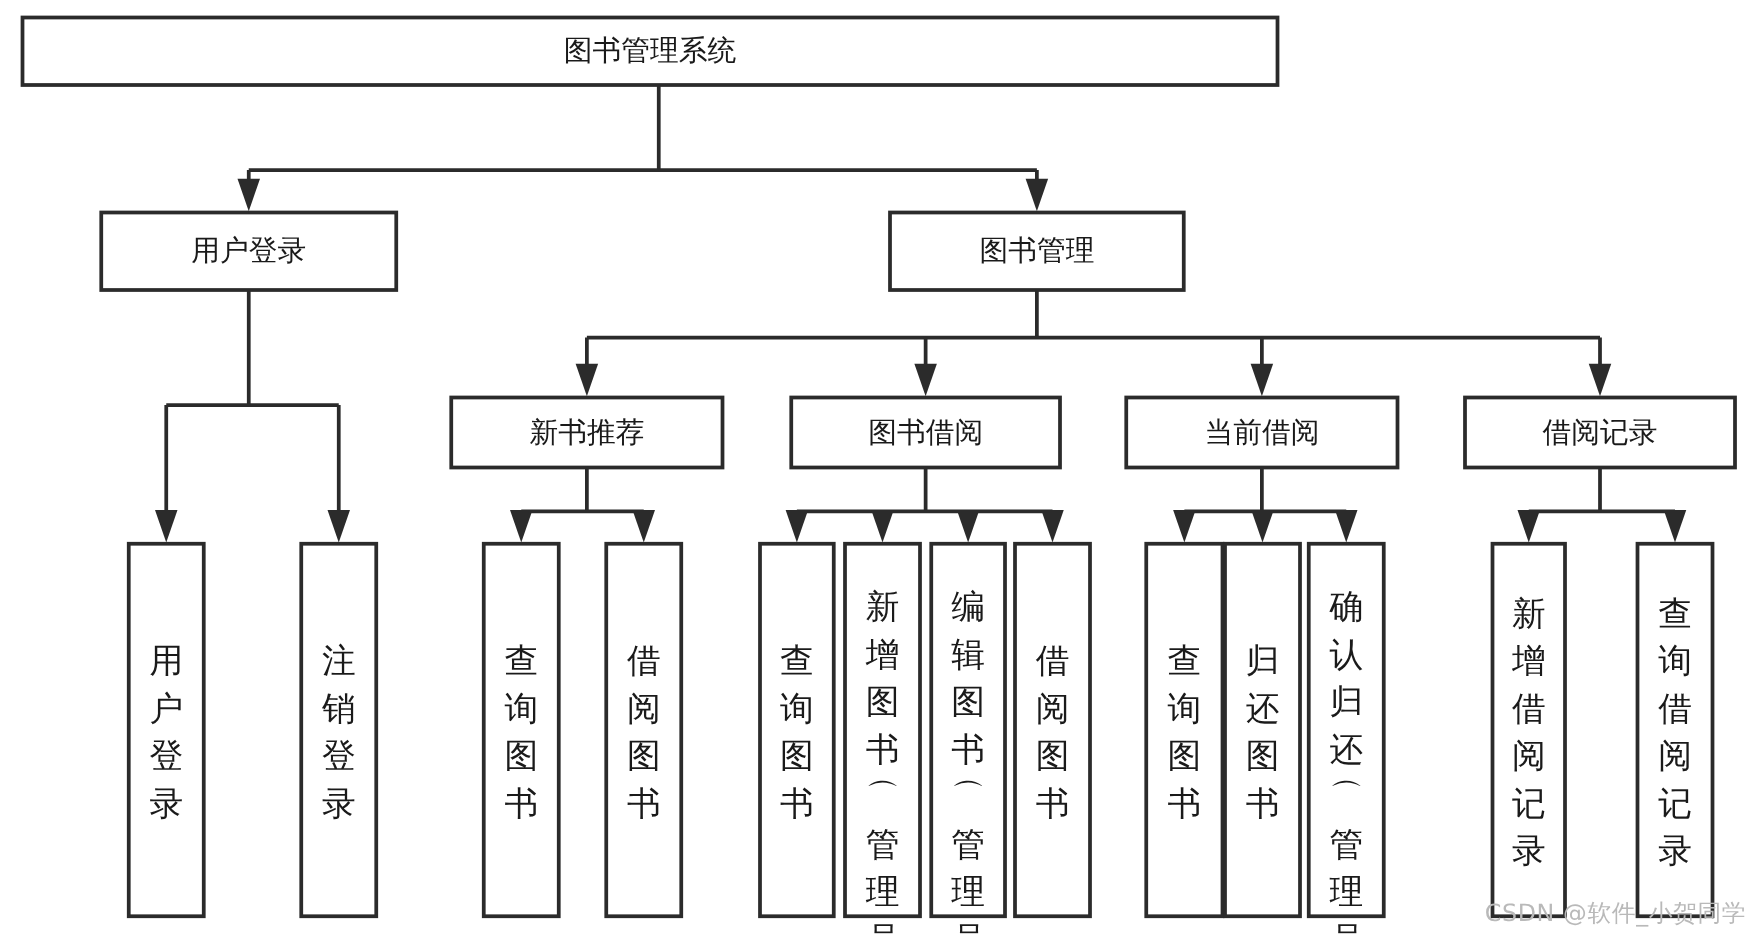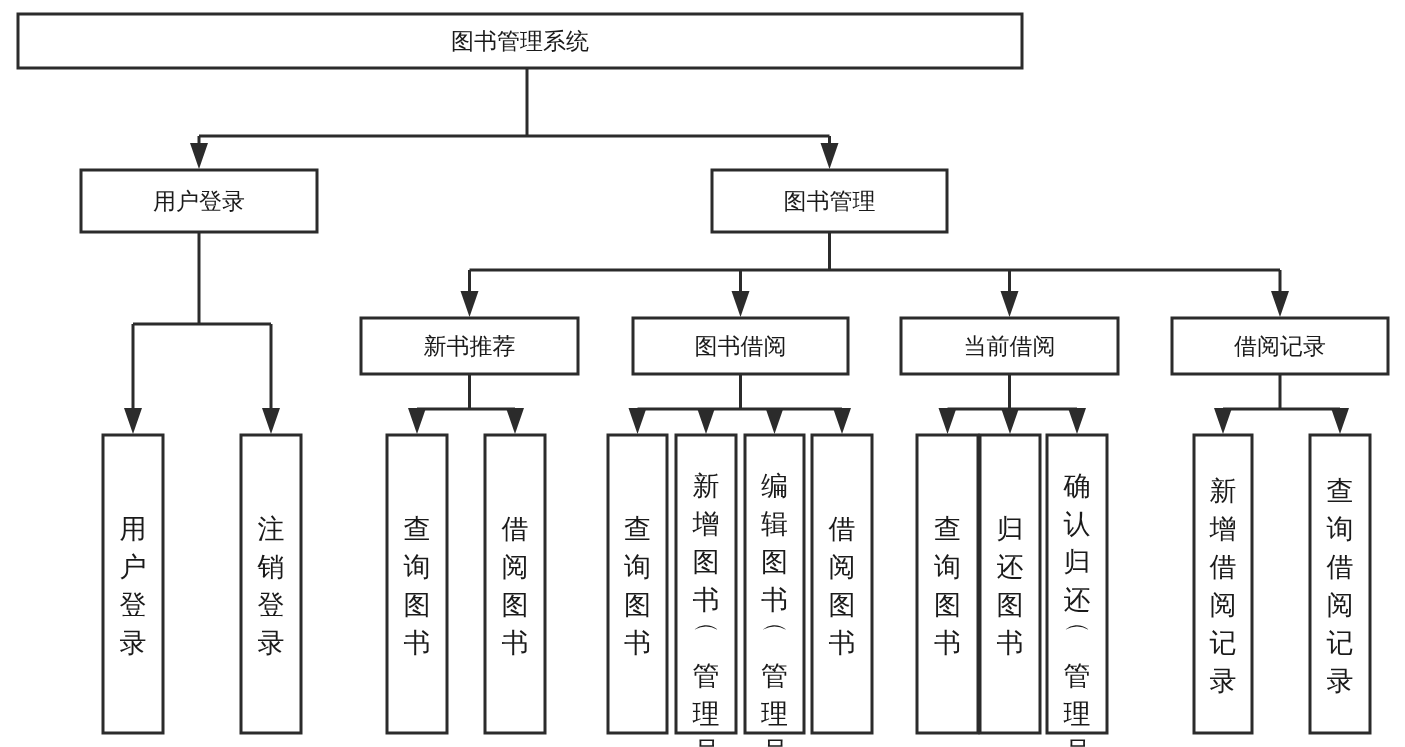--- a/index.html
+++ b/index.html
@@ -195,13 +195,14 @@
         <g>
           <rect x="1194" y="435" width="58" height="298" class="node-box"></rect>
           <text x="1223" y="499.64" class="node-label-v-stack" text-anchor="middle" font-size="27" fill="#1a1a1a" font-family="&quot;DejaVu Sans&quot;,&quot;Liberation Sans&quot;,sans-serif"><tspan x="1223" dy="0">新</tspan><tspan x="1223" dy="38">增</tspan><tspan x="1223" dy="38">借</tspan><tspan x="1223" dy="38">阅</tspan><tspan x="1223" dy="38">记</tspan><tspan x="1223" dy="38">录</tspan></text>
         </g>
         <g>
           <rect x="1310" y="435" width="60" height="298" class="node-box"></rect>
           <text x="1340" y="499.64" class="node-label-v-stack" text-anchor="middle" font-size="27" fill="#1a1a1a" font-family="&quot;DejaVu Sans&quot;,&quot;Liberation Sans&quot;,sans-serif"><tspan x="1340" dy="0">查</tspan><tspan x="1340" dy="38">询</tspan><tspan x="1340" dy="38">借</tspan><tspan x="1340" dy="38">阅</tspan><tspan x="1340" dy="38">记</tspan><tspan x="1340" dy="38">录</tspan></text>
         </g>
       </g>
   </svg>
+  <div class="watermark-text">CSDN @软件_小贺同学</div>
 </div>
 
 </body></html>

